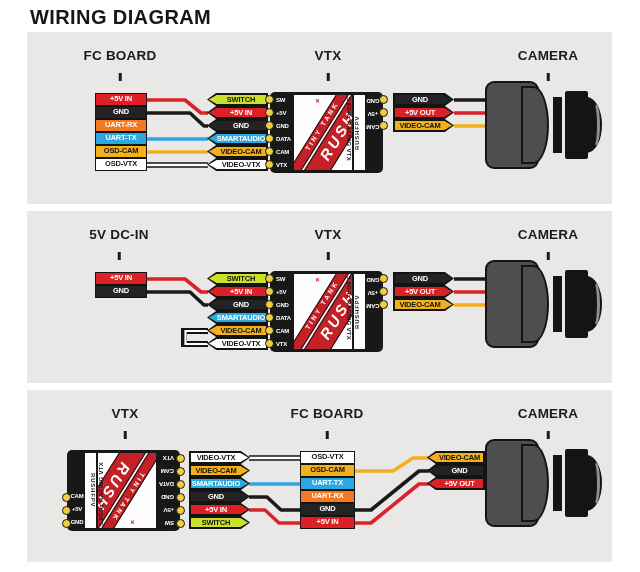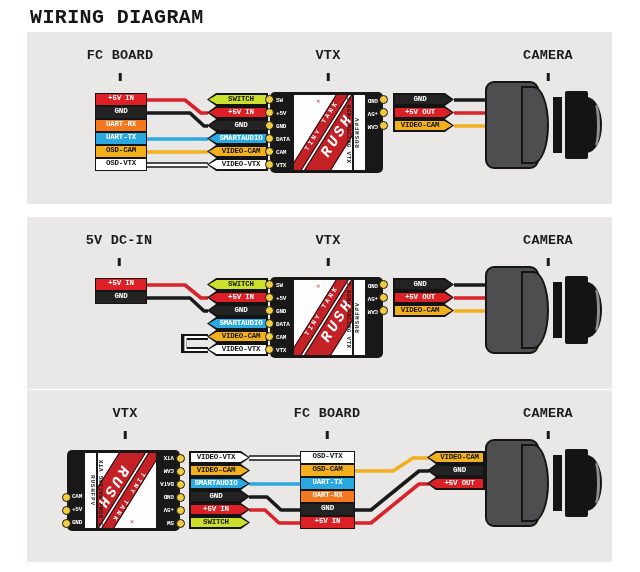--- a/index.html
+++ b/index.html
@@ -1,21 +1,21 @@
 <!DOCTYPE html>
 <html><head>
 <meta charset="utf-8">
 <style>
   html,body{margin:0;padding:0;background:#fff;}
   #stage{position:relative;width:640px;height:572px;background:#fff;overflow:hidden;
-         font-family:Liberation Mono, monospace;-webkit-font-smoothing:antialiased;}
+         font-family:Liberation Sans, sans-serif;-webkit-font-smoothing:antialiased;}
   #title{position:absolute;left:30px;top:6px;font-size:20px;font-weight:bold;
          letter-spacing:.4px;color:#161616;white-space:nowrap;}
   .panel{position:absolute;left:27px;width:585px;height:172px;background:#e9e8e6;}
-  #p1{top:32px}#p2{top:217px}#p3{top:390px}
+  #p1{top:32px}#p2{top:211px}#p3{top:390px}
   .hdr{position:absolute;top:16px;transform:translateX(-50%);font-size:13.5px;font-weight:bold;
        color:#1b1b1b;letter-spacing:.2px;white-space:nowrap;}
   .tick{position:absolute;top:41px;width:2.5px;height:8px;background:#1b1b1b;transform:translateX(-50%);}
   .wires{position:absolute;inset:0;z-index:1;}
   
   .tag{position:absolute;height:13px;box-sizing:border-box;z-index:2;font-size:7.5px;
        font-weight:bold;letter-spacing:-.2px;text-align:center;white-space:nowrap;}
   .rtag{border:1.5px solid #141414;background:var(--f);line-height:9.5px;width:52px;}
   .rtag.w55{width:55px;}
   .atag{width:61px;}

